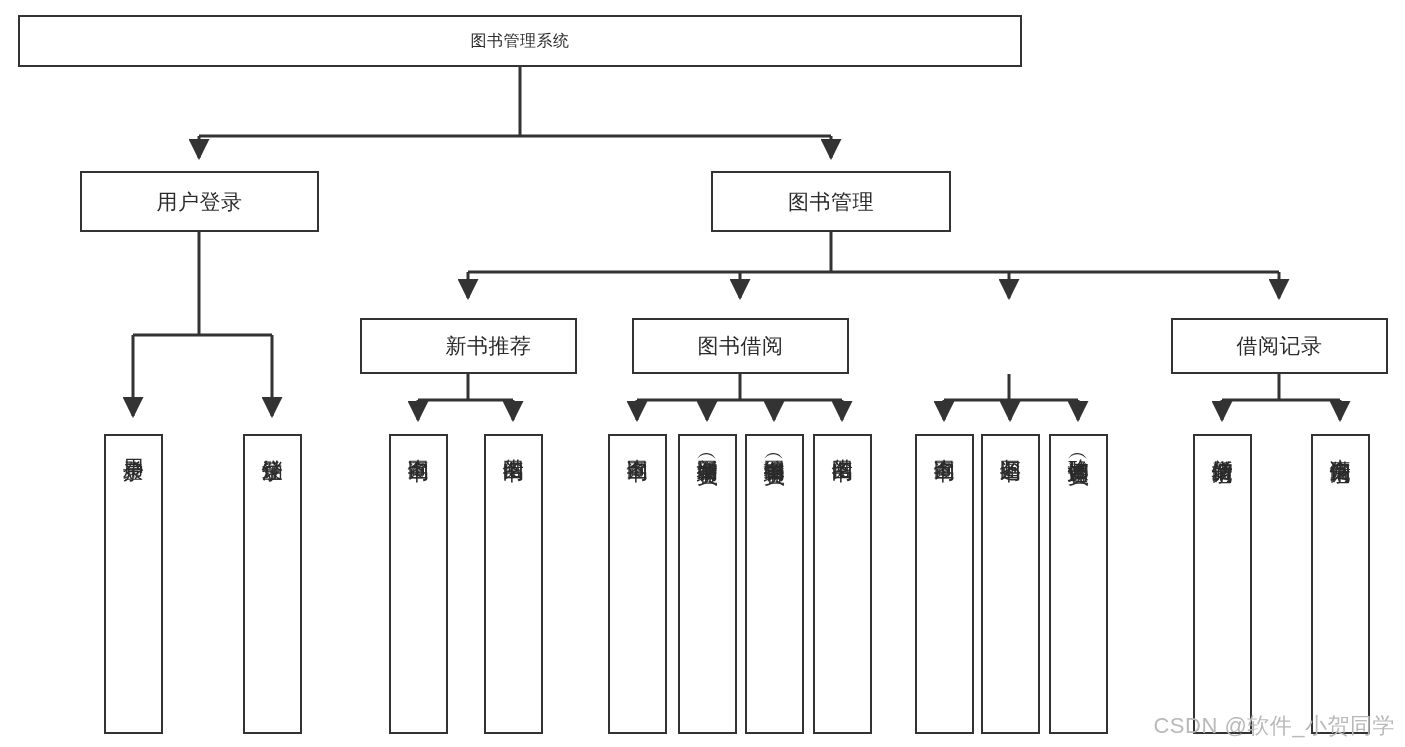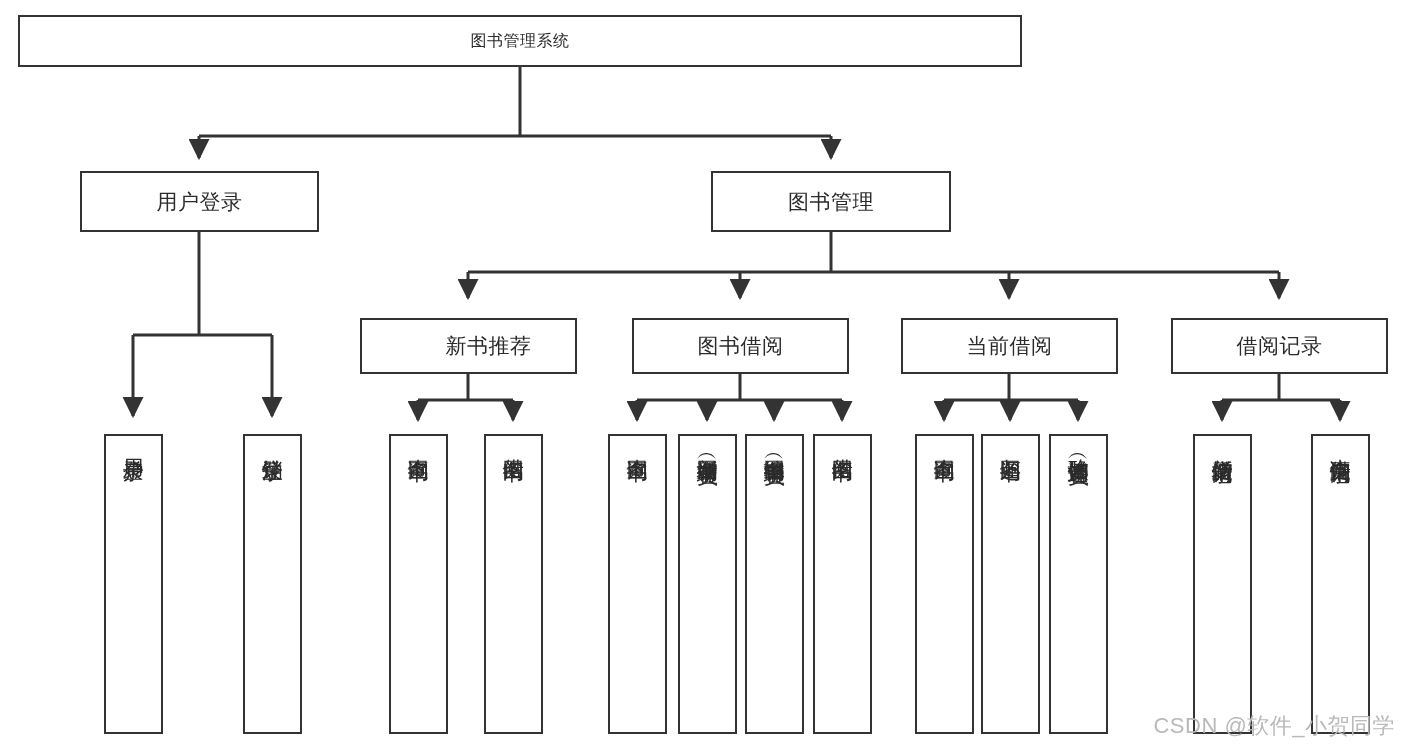--- a/index.html
+++ b/index.html
@@ -135,23 +135,20 @@
   </div>
 
   <div class="node-box" style="left:360px; top:318px; width:217px; height:56px;padding-left:40px;">
     <span class="node-label-h">新书推荐</span>
   </div>
 
   <div class="node-box" style="left:632px; top:318px; width:217px; height:56px;">
     <span class="node-label-h">图书借阅</span>
   </div>
 
-  <div class="node-box" style="left:901px; top:318px; width:217px; height:56px;">
-    <span class="node-label-h">当前借阅</span>
-  </div>
 
   <div class="node-box" style="left:1171px; top:318px; width:217px; height:56px;">
     <span class="node-label-h">借阅记录</span>
   </div>
 
   <div class="node-box leaf" style="left:104px; top:434px; width:59px; height:300px;">
     <span class="node-label-v">用户登录</span>
   </div>
 
   <div class="node-box leaf" style="left:243px; top:434px; width:59px; height:300px;">

